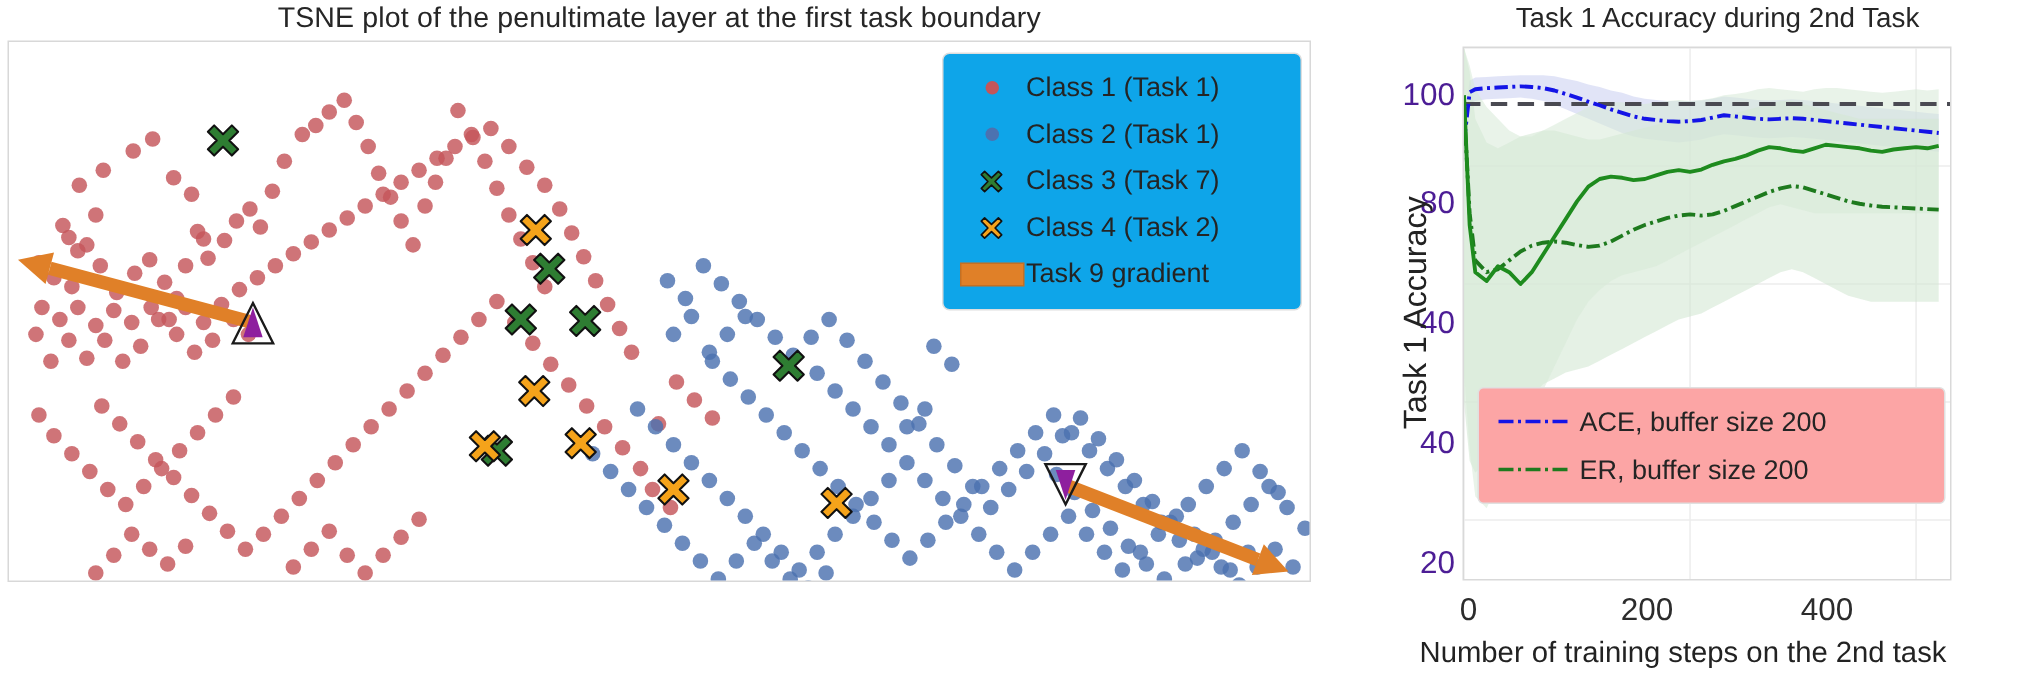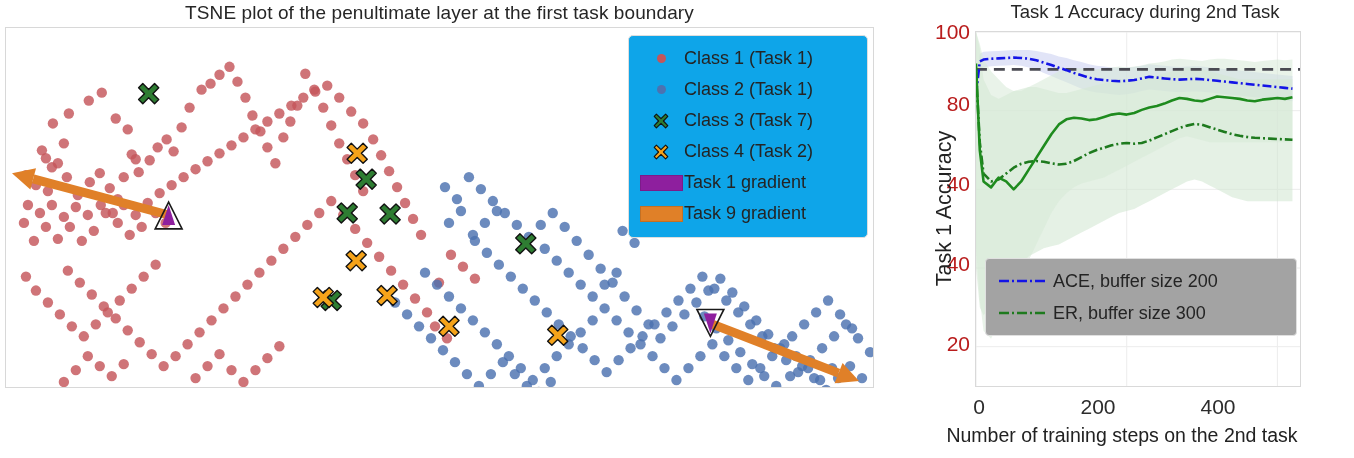--- a/index.html
+++ b/index.html
@@ -42,38 +42,38 @@
     font-size:18.5px;color:#262626;white-space:nowrap;
     transform:translateX(23px);
   }
   #acc-axes{
     position:absolute;left:85px;top:31px;width:326px;height:356px;
     border:1.4px solid #d9d9d9;background:#ffffff;box-sizing:border-box;
   }
   #acc-svg{position:absolute;left:0;top:0;width:100%;height:100%;display:block;}
   .ytick{
     position:absolute;right:0;width:72px;text-align:right;
-    font-size:21px;color:#b91c1c;
+    font-size:21px;color:#4c1d95;margin-top:32px;
   }
   #acc-yticks{position:absolute;left:0;top:0;width:80px;height:458px;}
   .xtick{position:absolute;top:395px;font-size:21px;color:#2c2c2c;transform:translateX(-50%);}
   #acc-ylabel{
     position:absolute;left:-96px;top:196px;width:300px;text-align:center;
     font-size:21.5px;color:#222;transform:rotate(-90deg);transform-origin:center;
     white-space:nowrap;
   }
   #acc-xlabel{
     position:absolute;left:-18px;top:424px;width:500px;text-align:center;
     font-size:19.5px;color:#222;white-space:nowrap;
   }
 
   
   #acc-legend{
     position:absolute;left:95px;top:258px;width:312px;
-    background:#a3a3a3;border:1.2px solid #e0e0e0;border-radius:4px;
+    background:#fca5a5;border:1.2px solid #e0e0e0;border-radius:4px;
     padding:6px 7px 6px 7px;box-sizing:border-box;
   }
   .alg-row{display:flex;align-items:center;height:32px;}
   .alg-mark{width:60px;flex:0 0 60px;display:flex;align-items:center;justify-content:center;}
   .alg-label{font-size:18px;color:#242424;white-space:nowrap;}
 </style>
 </head>
 <body>
 
 <div class="figure">
@@ -440,26 +440,20 @@
       <div class="lg-row">
         <span class="lg-mark">
           <svg width="20" height="20" viewBox="0 0 20 20">
             <path d="M5.4 3.2 L10 7.6 L14.6 3.2 L16.8 5.4 L12.4 10 L16.8 14.6 L14.6 16.8 L10 12.4 L5.4 16.8 L3.2 14.6 L7.6 10 L3.2 5.4 Z" fill="#f5a31a" stroke="#111111" stroke-width="1.1" stroke-linejoin="round"></path>
           </svg>
         </span>
         <span class="lg-label">Class 4 (Task 2)</span>
       </div>
       <div class="lg-row">
         <span class="lg-mark">
-          <span class="swatch" style="background:#8e1f9e"></span>
-        </span>
-        <span class="lg-label">Task 1 gradient</span>
-      </div>
-      <div class="lg-row">
-        <span class="lg-mark">
           <span class="swatch" style="background:#e08028"></span>
         </span>
         <span class="lg-label">Task 9 gradient</span>
       </div>
     </div>
   </div>
 
   <div id="acc-panel">
 
     <div id="acc-title">Task 1 Accuracy during 2nd Task</div>
@@ -507,18 +501,18 @@
           </svg>
         </span>
         <span class="alg-label">ACE, buffer size 200</span>
       </div>
       <div class="alg-row">
         <span class="alg-mark">
           <svg width="52" height="12" viewBox="0 0 52 12">
             <line x1="2" y1="6" x2="50" y2="6" stroke="#1e7a1e" stroke-width="2.4" stroke-dasharray="10 3 2 3" stroke-linecap="butt"></line>
           </svg>
         </span>
-        <span class="alg-label">ER, buffer size 300</span>
+        <span class="alg-label">ER, buffer size 200</span>
       </div>
     </div>
   </div>
 
 </div>
 
 </body></html>

